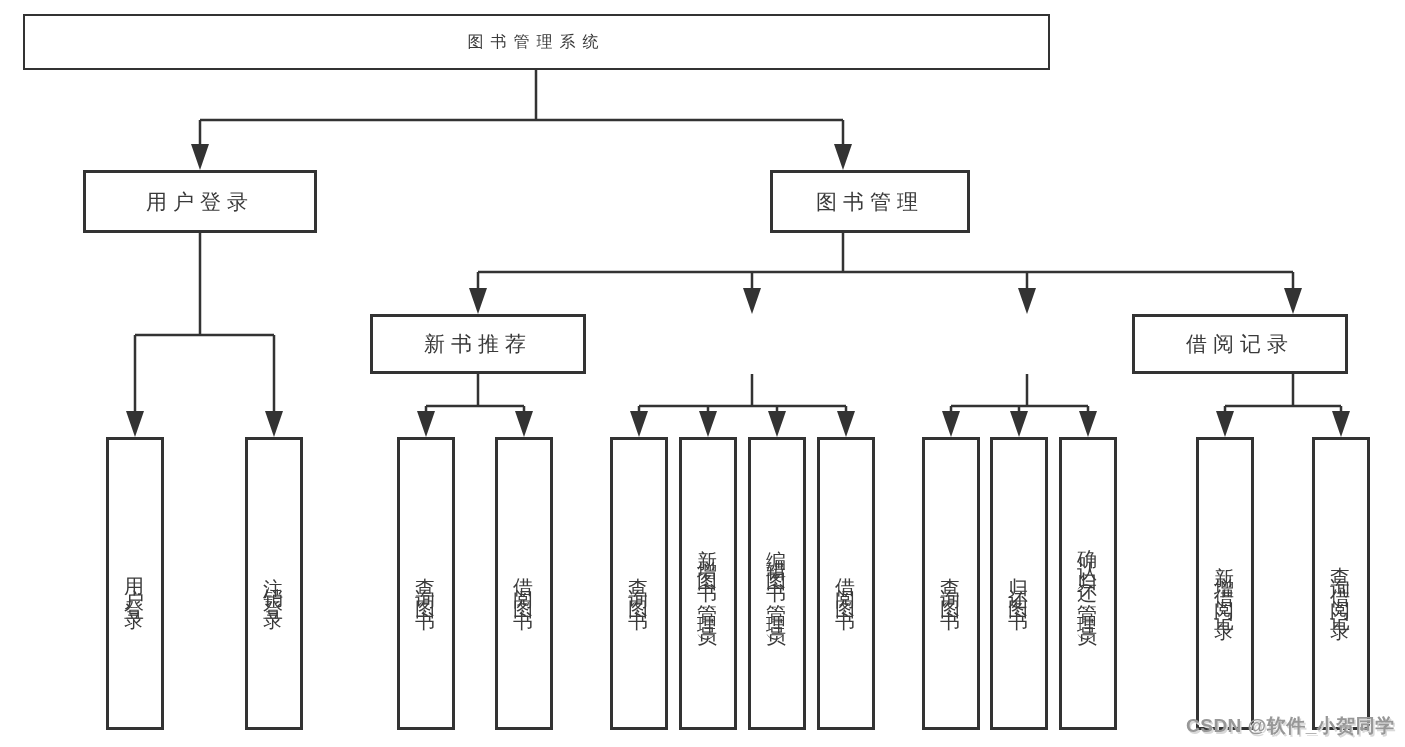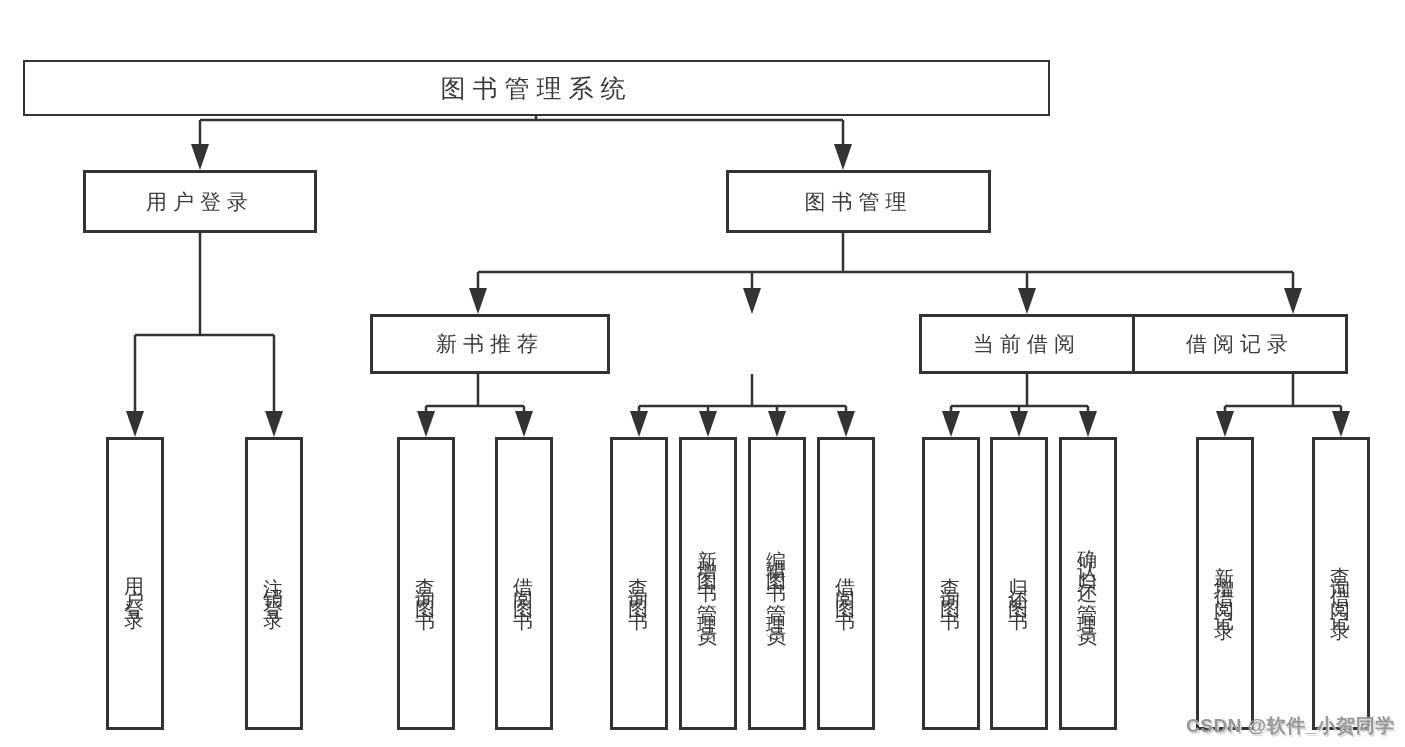--- a/index.html
+++ b/index.html
@@ -38,23 +38,22 @@
     box-sizing:border-box;
     background:#fff;
     border:3px solid var(--line);
     display:flex;
     align-items:center;
     justify-content:center;
     z-index:2;
   }
   .node.root{
     border-width:2px;
-    font-size:25px;
+    font-size:16px;
     letter-spacing:7px;
-    margin-top:46px;
   }
   .node.branch{
     font-size:21px;
     letter-spacing:6px;
   }
   .node.leaf{
     font-size:20px;
   }
   .node .lbl{white-space:nowrap;}
   .node.leaf .lbl{
@@ -131,29 +130,26 @@
     </g>
   </svg>
 
   <div class="node root" style="left:23px;top:14px;width:1027px;height:56px">
     <span class="lbl">图书管理系统</span>
   </div>
 
   <div class="node branch" style="left:83px;top:170px;width:234px;height:63px">
     <span class="lbl">用户登录</span>
   </div>
-  <div class="node branch" style="left:726px;top:170px;width:265px;height:63px">
+  <div class="node branch" style="left:770px;top:170px;width:200px;height:63px">
     <span class="lbl">图书管理</span>
   </div>
 
-  <div class="node branch" style="left:370px;top:314px;width:240px;height:60px">
+  <div class="node branch" style="left:370px;top:314px;width:216px;height:60px">
     <span class="lbl">新书推荐</span>
-  </div>
-  <div class="node branch" style="left:919px;top:314px;width:216px;height:60px">
-    <span class="lbl">当前借阅</span>
   </div>
   <div class="node branch" style="left:1132px;top:314px;width:216px;height:60px">
     <span class="lbl">借阅记录</span>
   </div>
 
   <div class="node leaf" style="left:106px;top:437px;width:58px;height:293px">
     <span class="lbl">用户登录</span>
   </div>
   <div class="node leaf" style="left:245px;top:437px;width:58px;height:293px">
     <span class="lbl">注销登录</span>

